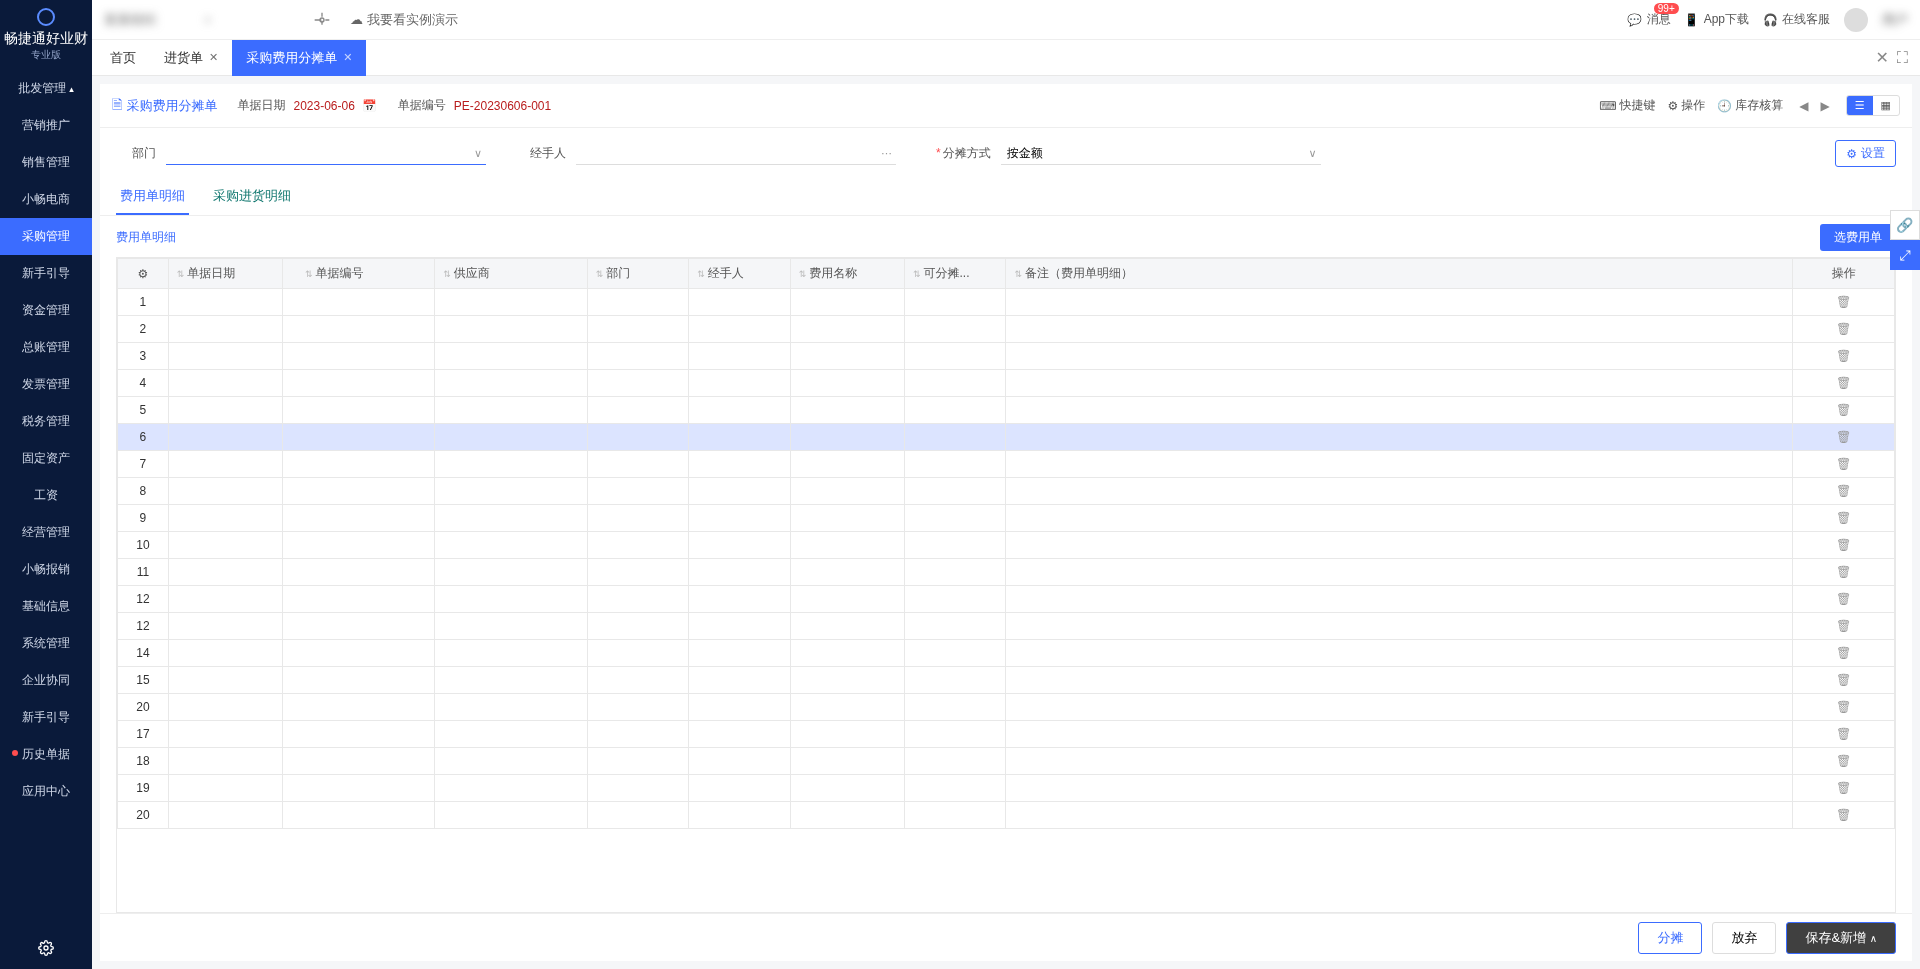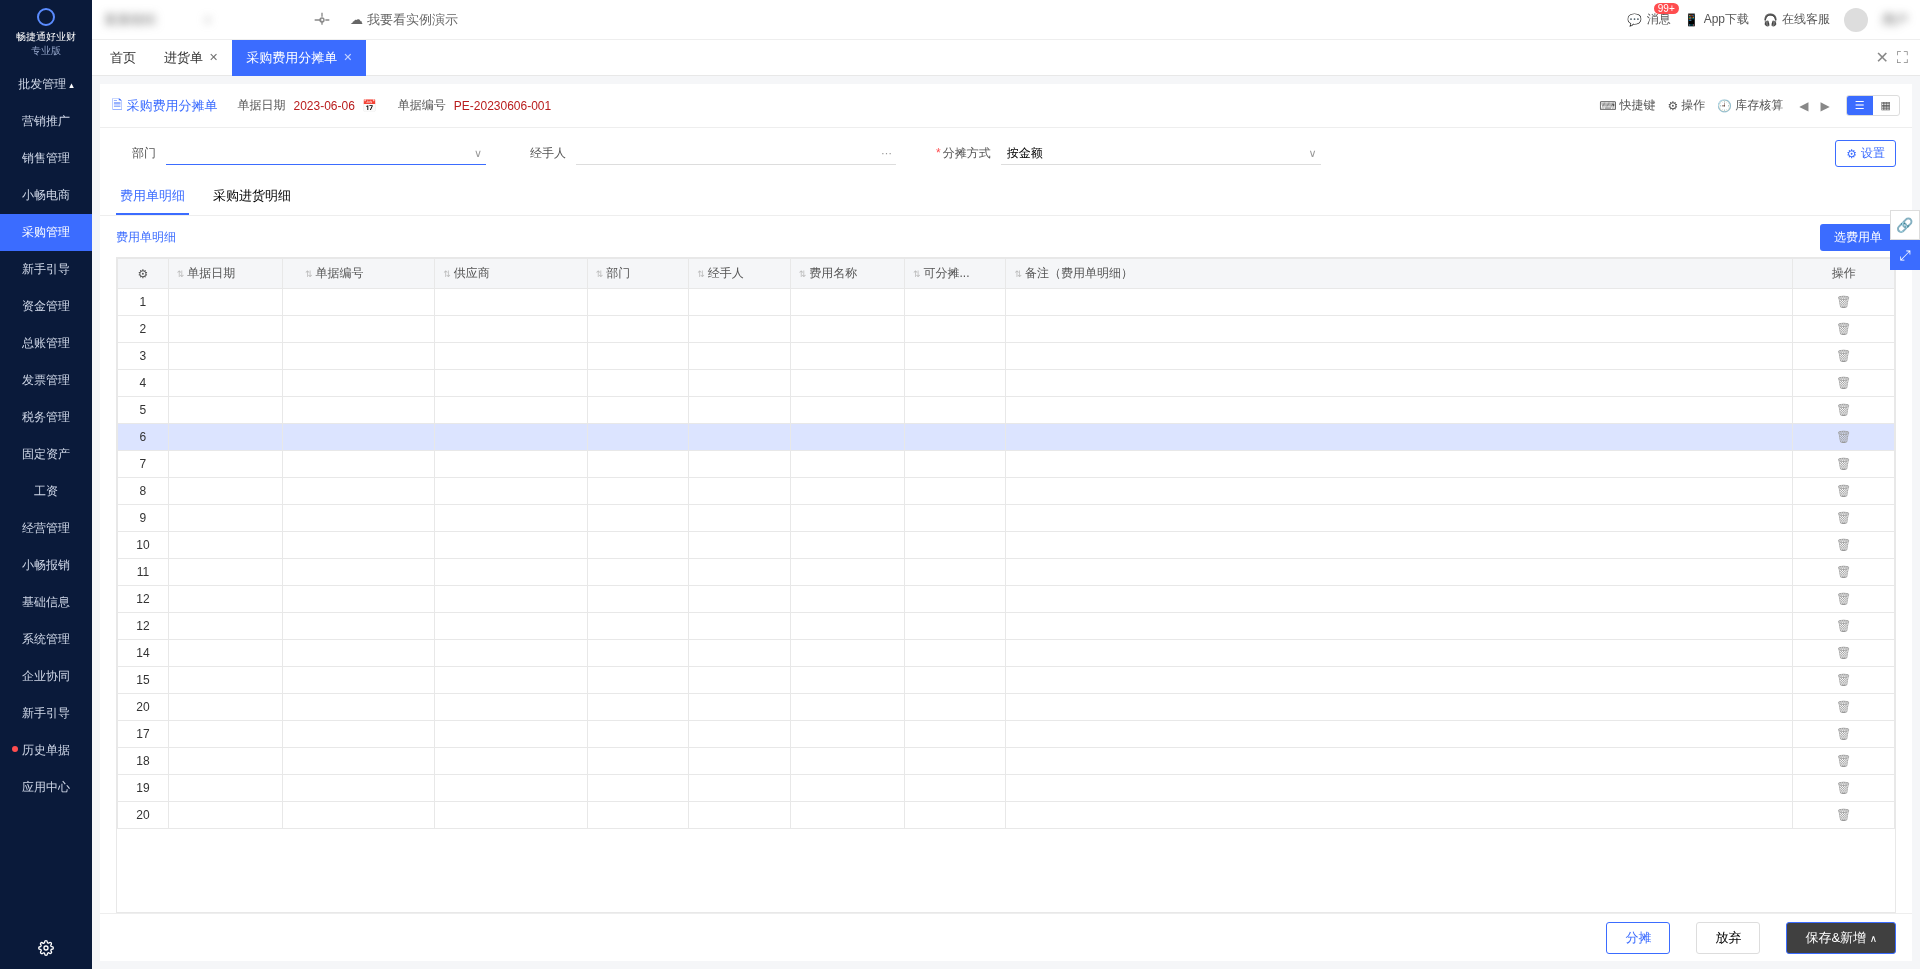--- a/index.html
+++ b/index.html
@@ -3,21 +3,21 @@
 <meta charset="utf-8">
 <style>
 * { margin: 0; padding: 0; box-sizing: border-box; font-family: -apple-system, "Microsoft YaHei", sans-serif; }
 body { background: #fff; font-size: 13px; color: #333; overflow: hidden; }
 .app { display: flex; height: 100vh; }
 
 
 .sidebar { width: 92px; background: #0a1a3a; color: #fff; display: flex; flex-direction: column; }
 .logo { padding: 8px 4px; text-align: center; font-size: 11px; }
 .logo-icon { display: inline-block; width: 18px; height: 18px; border: 2px solid #5b8cff; border-radius: 50%; position: relative; margin-bottom: 2px; }
-.logo-txt { font-size: 10px; }
+.logo-txt { font-size: 14px; }
 .edition { font-size: 10px; color: #8fa0c4; }
 .nav { flex: 1; overflow-y: auto; }
 .nav-item { padding: 10px 8px; text-align: center; font-size: 12px; cursor: pointer; color: #d0d8e8; position: relative; }
 .nav-item.active { background: #3b6cff; color: #fff; }
 .nav-item.has-arrow::after { content: "▴"; font-size: 9px; margin-left: 3px; color: #fff; }
 .nav-item.red-dot::before { content: ""; position: absolute; left: 12px; top: 14px; width: 6px; height: 6px; background: #ff4d4f; border-radius: 50%; }
 .sidebar-bottom { padding: 10px; text-align: center; }
 .gear-icon { display: inline-block; width: 16px; height: 16px; color: #fff; }
 
 
@@ -60,40 +60,40 @@
 .form-field label { color: #555; font-size: 12px; min-width: 40px; text-align: right; }
 .form-field .req { color: #ff4d4f; margin-right: 2px; }
 .form-input { border: none; border-bottom: 1px solid #ddd; padding: 4px 6px; min-width: 320px; font-size: 12px; outline: none; }
 .form-input.blue { border-bottom-color: #3b6cff; }
 .input-wrap { position: relative; display: flex; align-items: center; }
 .input-suffix { position: absolute; right: 4px; color: #999; font-size: 11px; cursor: pointer; }
 .settings-btn { margin-left: auto; border: 1px solid #3b6cff; color: #3b6cff; background: #fff; padding: 4px 10px; border-radius: 3px; cursor: pointer; font-size: 12px; display: flex; align-items: center; gap: 4px; }
 
 
 .sub-tabs { padding: 0 16px; display: flex; gap: 20px; border-bottom: 1px solid #eee; }
-.sub-tab { padding: 8px 4px; cursor: pointer; font-size: 13px; color: #000000; }
+.sub-tab { padding: 8px 4px; cursor: pointer; font-size: 13px; color: #0f766e; }
 .sub-tab.active { color: #3b6cff; border-bottom: 2px solid #3b6cff; }
 
 
 .table-section { flex: 1; display: flex; flex-direction: column; padding: 8px 16px 0; overflow: hidden; }
 .table-bar { display: flex; align-items: center; margin-bottom: 6px; }
 .table-bar-title { color: #3b6cff; font-size: 12px; }
 .select-bill-btn { margin-left: auto; background: #3b6cff; color: #fff; border: none; padding: 5px 14px; border-radius: 3px; cursor: pointer; font-size: 12px; }
 .table-wrap { flex: 1; overflow: auto; border: 1px solid #e8e8e8; }
 table { width: 100%; border-collapse: collapse; table-layout: fixed; }
 th, td { border: 1px solid #e8e8e8; padding: 6px 8px; font-size: 12px; text-align: left; height: 26px; }
 th { background: #f5f6f8; color: #555; font-weight: normal; position: sticky; top: 0; }
 th .sort { color: #bbb; font-size: 9px; margin-right: 3px; }
 .col-idx { width: 40px; text-align: center; }
 .col-op { width: 80px; text-align: center; }
 tbody tr.highlight { background: #dce4ff; }
 .del-icon { color: #999; cursor: pointer; display: inline-block; }
 
 
-.footer { height: 48px; border-top: 1px solid #eee; display: flex; align-items: center; justify-content: flex-end; padding: 0 16px; gap: 26px; background: #fff; }
+.footer { height: 48px; border-top: 1px solid #eee; display: flex; align-items: center; justify-content: flex-end; padding: 0 16px; gap: 10px; background: #fff; }
 .btn { padding: 6px 18px; border-radius: 3px; cursor: pointer; font-size: 13px; border: 1px solid #ddd; background: #fff; }
 .btn-outline-primary { border-color: #3b6cff; color: #3b6cff; }
 .btn-primary { background: #404040; color: #fff; border-color: #3b6cff; }
 
 
 .side-float { position: absolute; right: 0; top: 210px; display: flex; flex-direction: column; }
 .side-float-item { width: 30px; height: 30px; display: flex; align-items: center; justify-content: center; border: 1px solid #ddd; background: #fff; cursor: pointer; font-size: 14px; color: #888; }
 .side-float-item.blue { background: #3b6cff; color: #fff; border-color: #3b6cff; }
 
 svg { display: block; }

